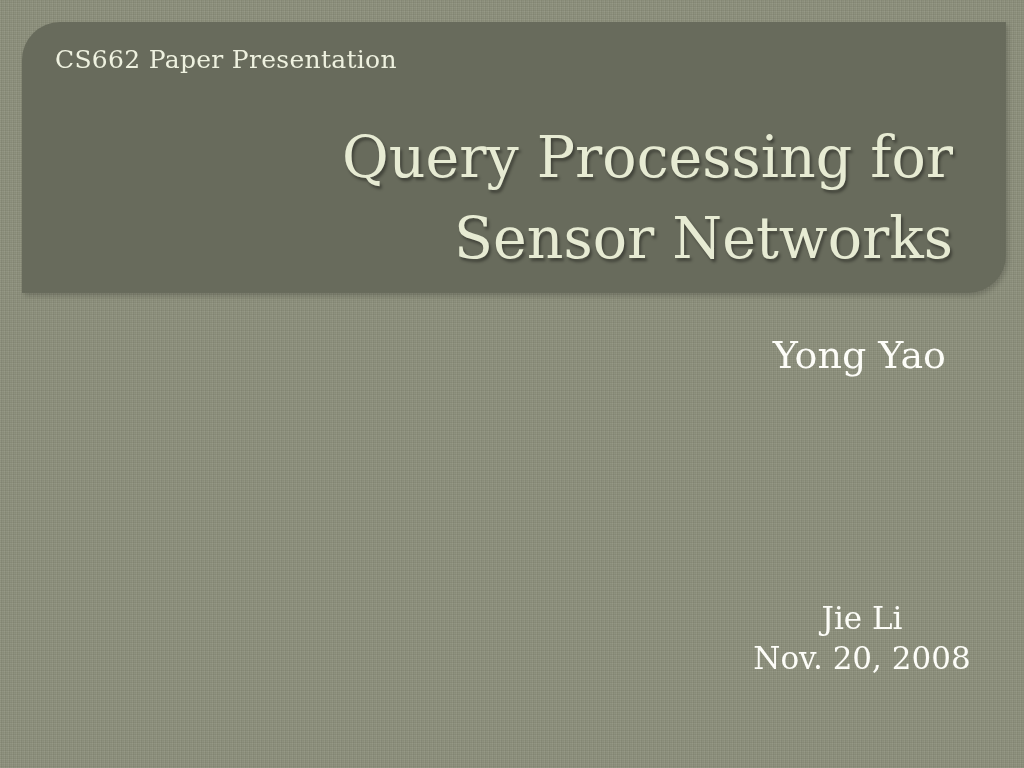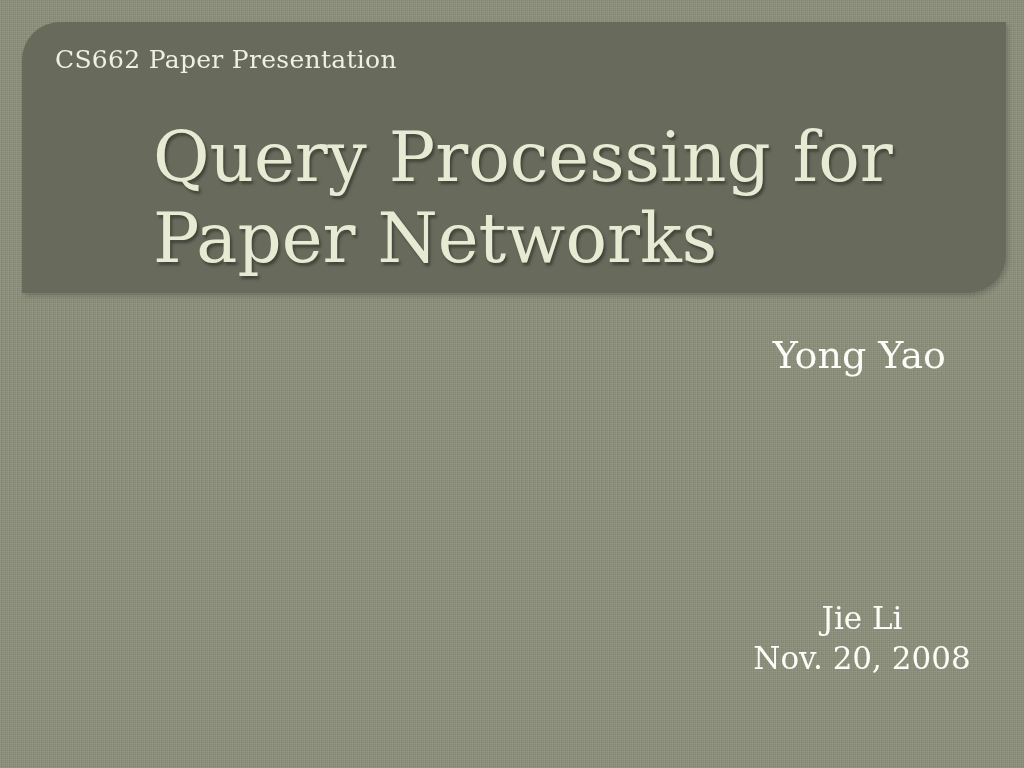--- a/index.html
+++ b/index.html
@@ -57,22 +57,23 @@
     letter-spacing: 0.3px;
     color: #eef1df;
     white-space: nowrap;
   }
 
   #slide-title {
     position: absolute;
     right: 53px;
     top: 95px;
     width: 800px;
+    text-align: right;
     font-family: "DejaVu Serif", serif;
-    font-size: 69px;
+    font-size: 57px;
     line-height: 81px;
     font-weight: 400;
     letter-spacing: 0px;
     color: #e7ebd3;
     text-shadow: 2px 3px 3px rgba(0,0,0,0.38);
   }
   #slide-title .tline { display: block; white-space: nowrap; }
 
   
   #authors {
@@ -105,21 +106,21 @@
 <body>
 
 <div id="slide">
 
   <div id="title-panel">
 
     <div id="eyebrow">CS662 Paper Presentation</div>
 
     <div id="slide-title">
       <span class="tline">Query Processing for</span>
-      <span class="tline">Paper Networks</span>
+      <span class="tline">Sensor Networks</span>
     </div>
 
   </div>
 
   <div id="authors">
     <span class="aline">Yong Yao</span>
   </div>
 
   <div id="presenter">
     <span class="pline">Jie Li</span>

